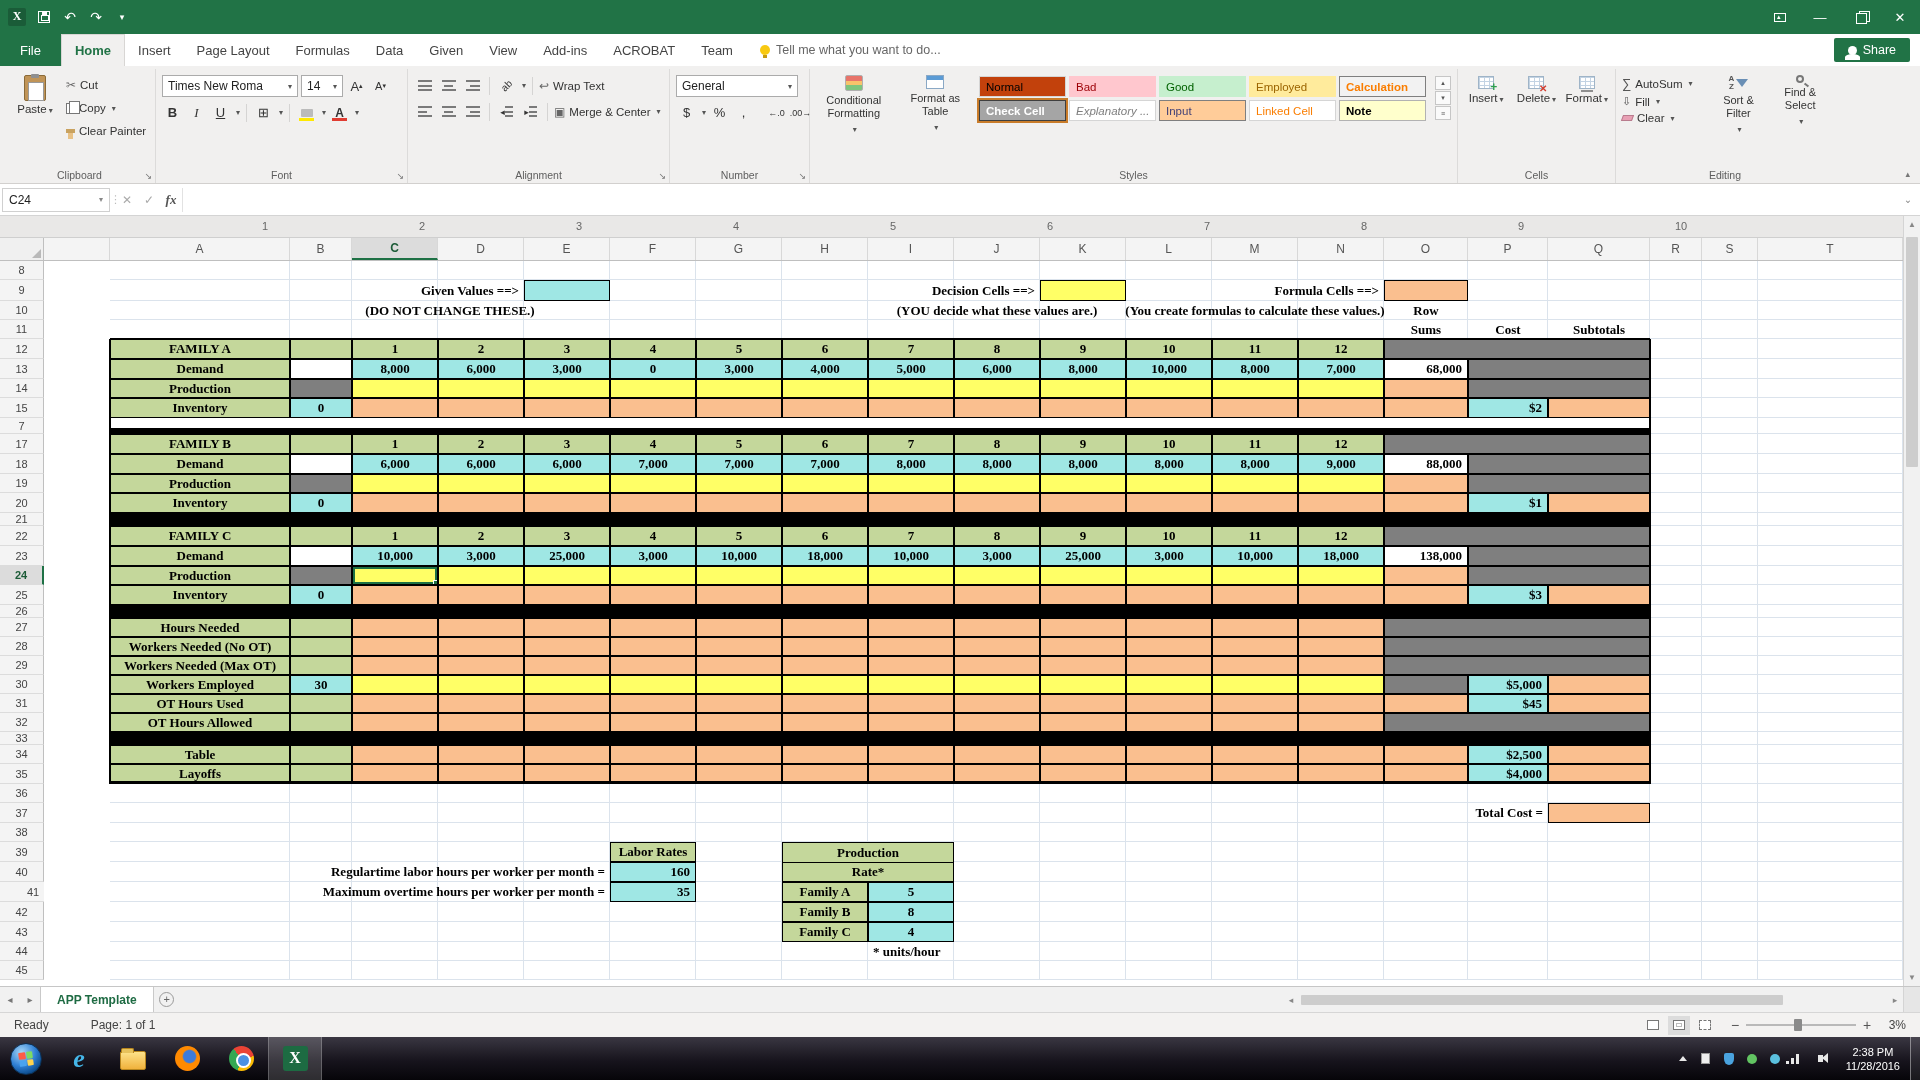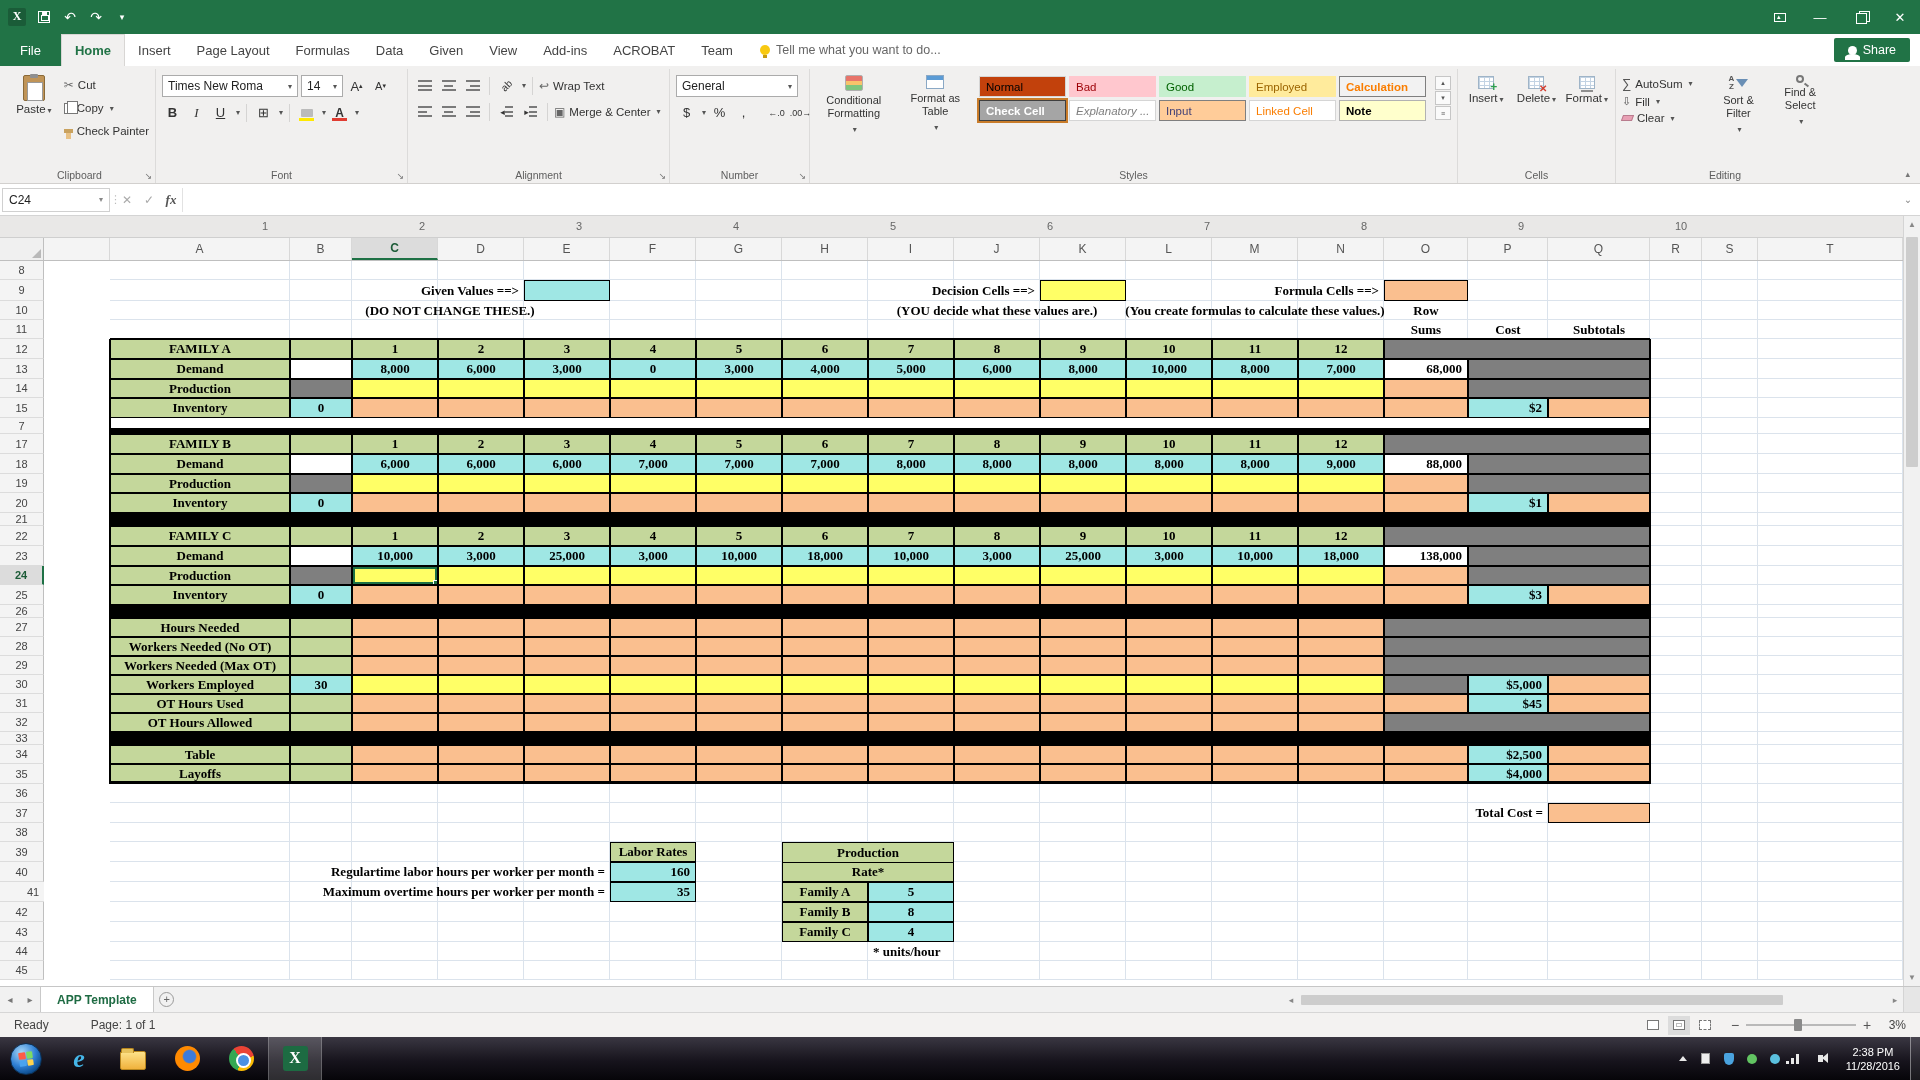--- a/index.html
+++ b/index.html
@@ -286,21 +286,21 @@
               <span class="si">✂</span>
               <span>Cut</span>
             </div>
           <div class="sbtn">
               <span class="ic-copy"></span>
               <span>Copy</span>
               <span class="dd">▾</span>
             </div>
           <div class="sbtn">
               <span class="brush"></span>
-              <span>Check Painter</span>
+              <span>Clear Painter</span>
             </div>
         </div>
       </div>
       <div class="rg-label"><span>Clipboard</span><span class="launcher">↘</span></div>
     </div>
 
     <div class="rgroup" style="width:252px;">
       <div class="rows2">
         <div class="rrow">
           <div class="combo" style="width:136px;">

